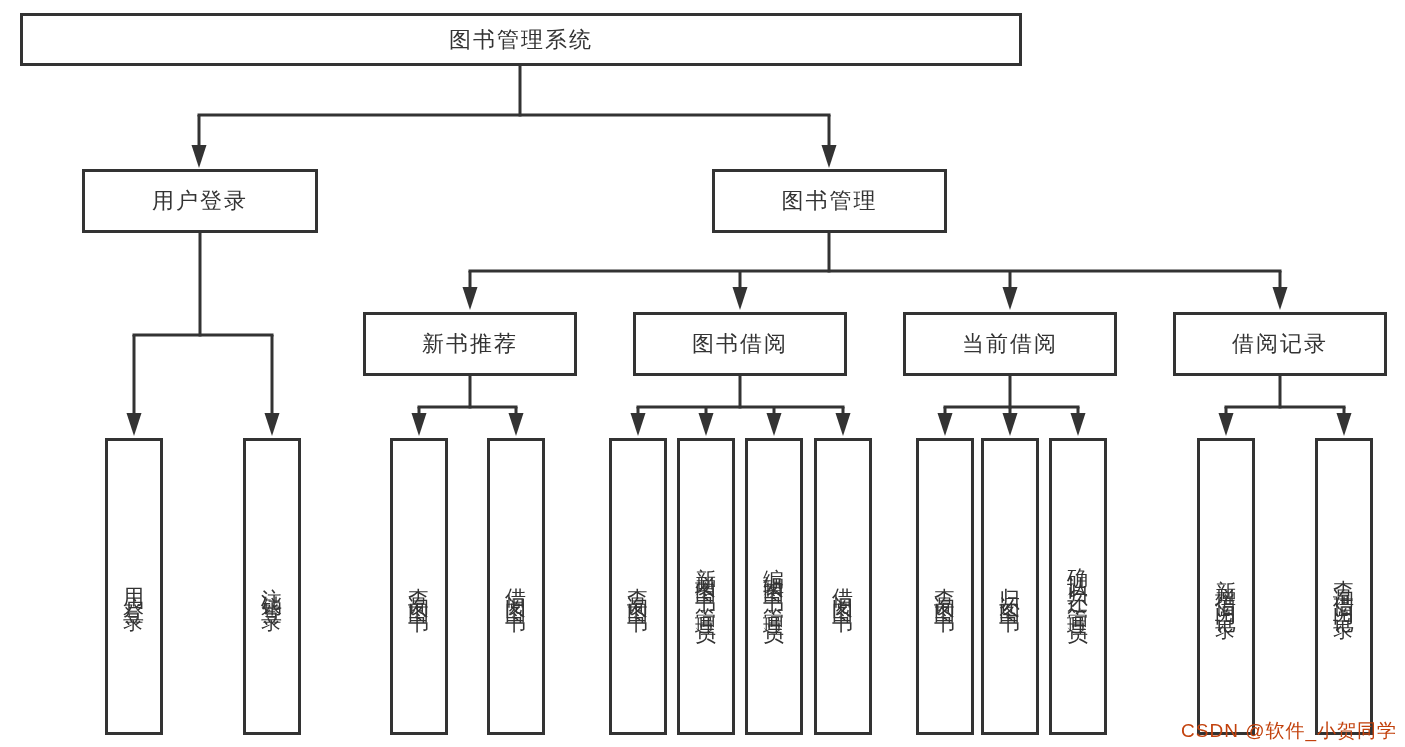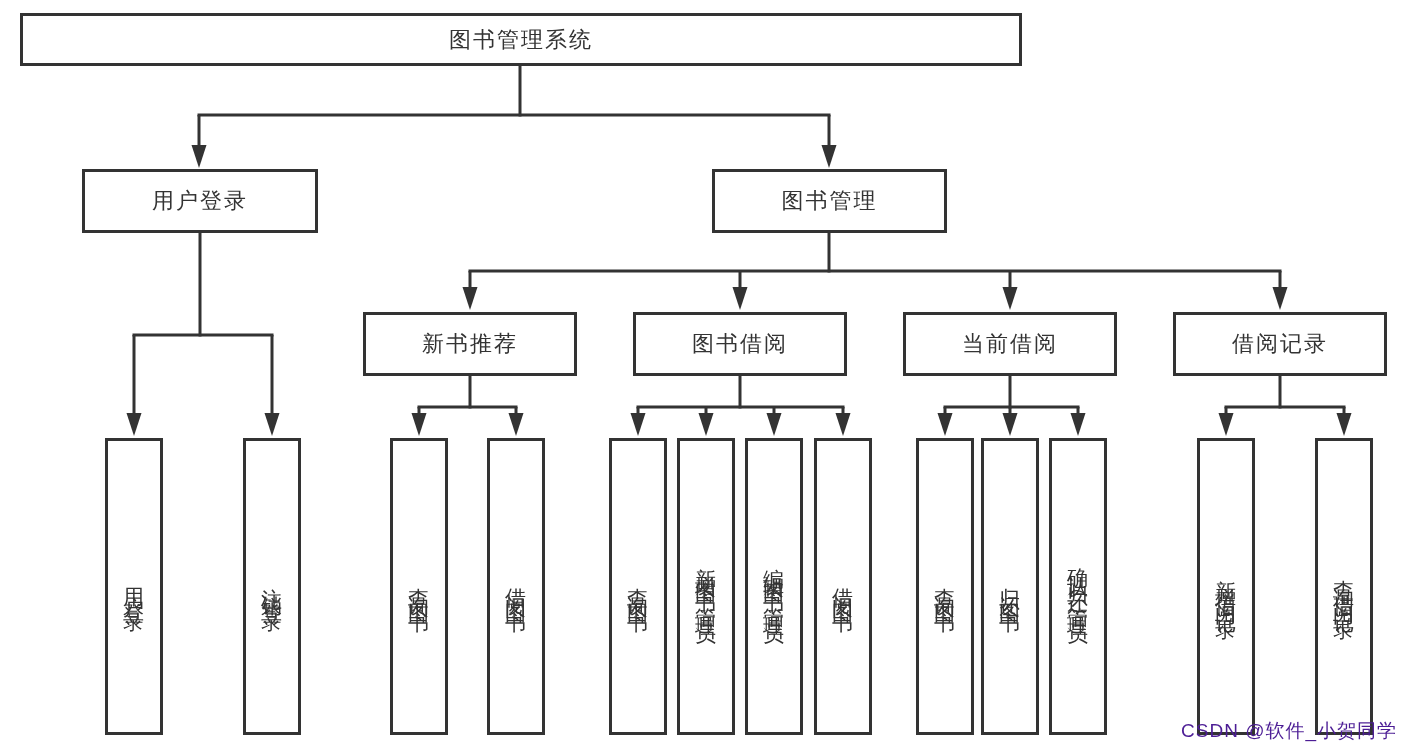--- a/index.html
+++ b/index.html
@@ -39,21 +39,21 @@
     text-orientation: mixed;
     font-size: 21px;
     letter-spacing: 8px;
     line-height: 1.1;
   }
   .watermark {
     position: absolute;
     right: 8px;
     bottom: 3px;
     font-size: 19px;
-    color: #4c1d95;
+    color: #c2410c;
     letter-spacing: 1px;
     z-index: 10;
     white-space: nowrap;
   }
 </style>
 </head>
 <body>
 
 <div class="canvas">
 

